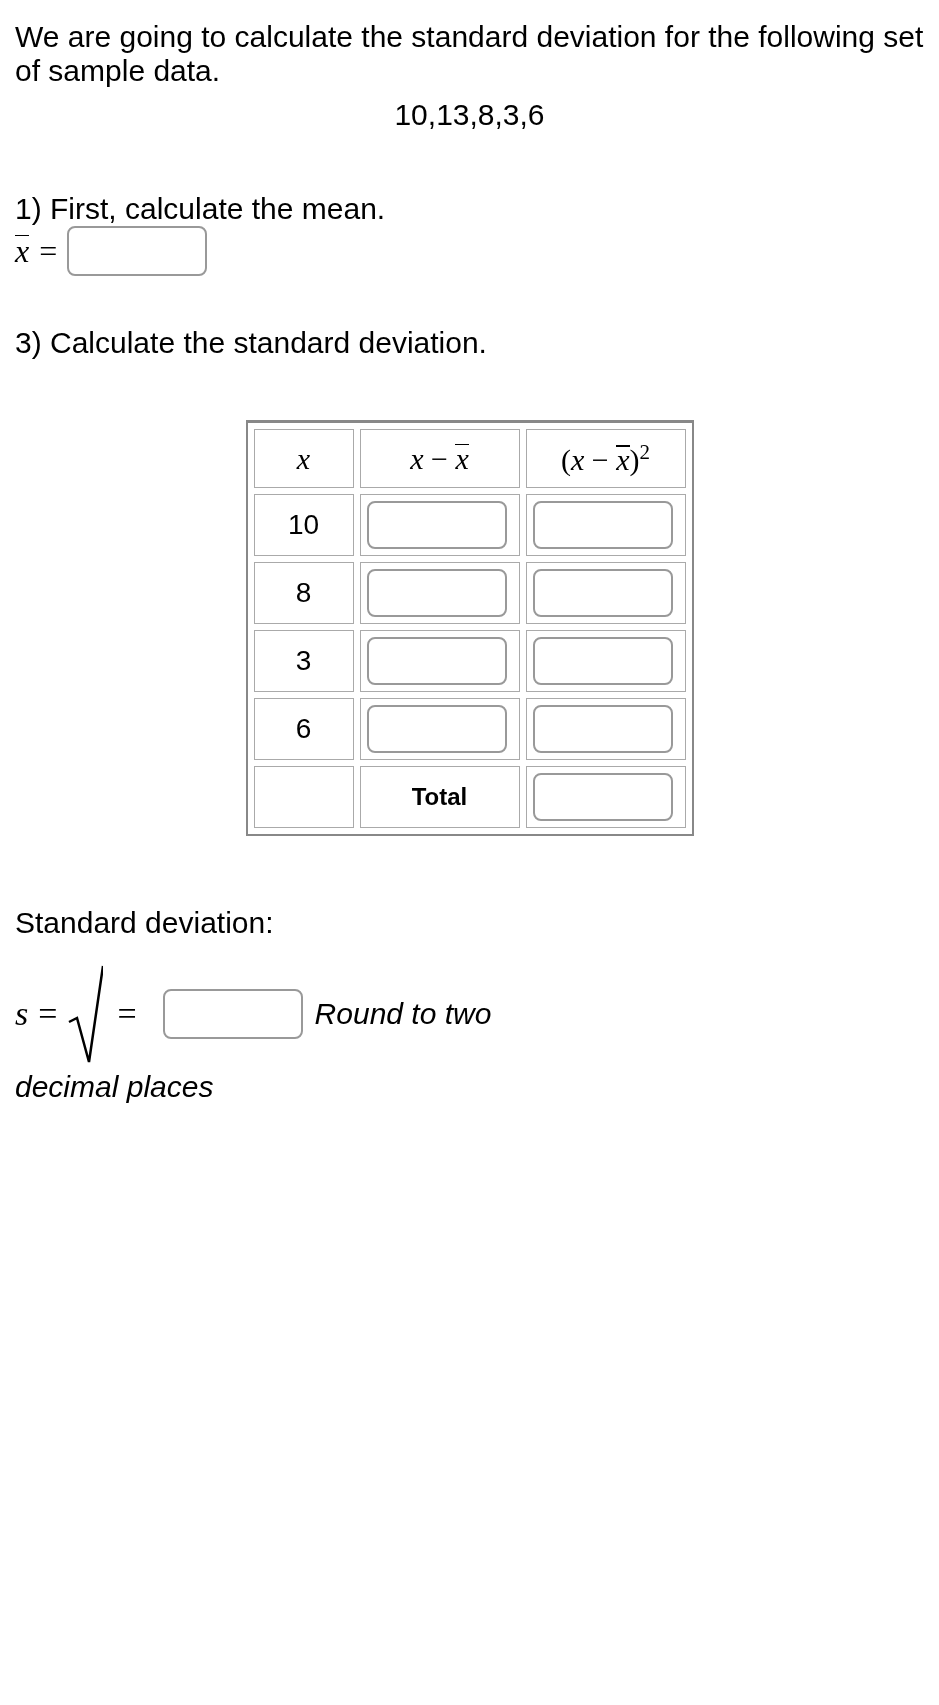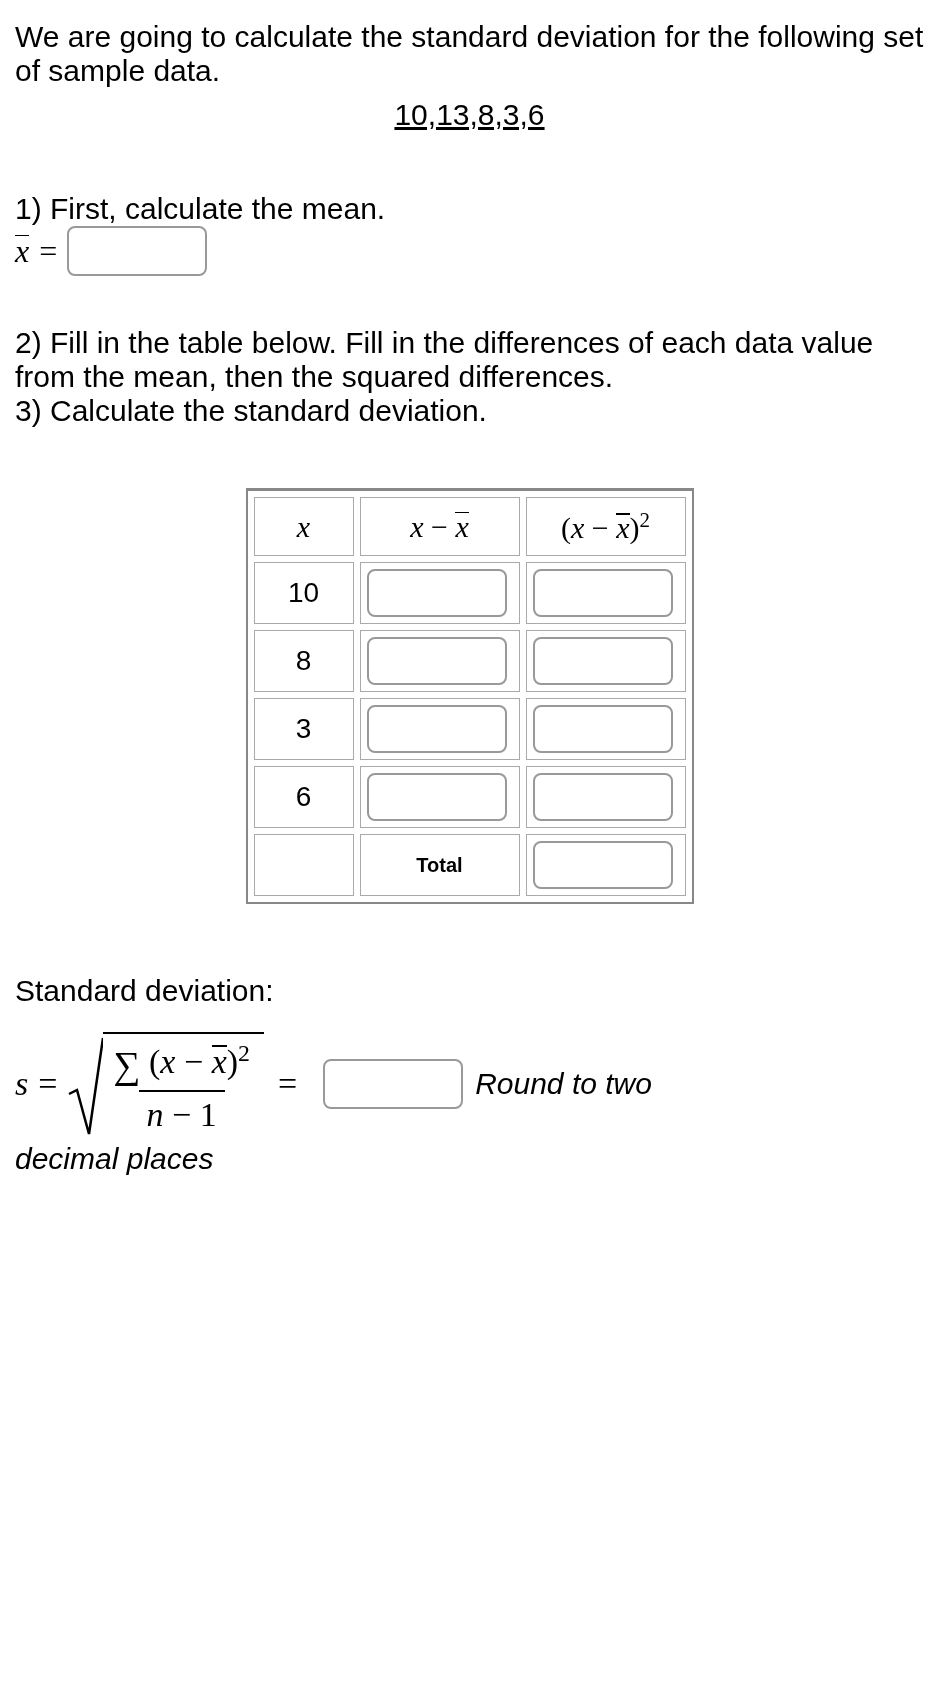--- a/index.html
+++ b/index.html
@@ -14,21 +14,20 @@
       background: #fff;
       padding: 20px 15px;
       width: 939px;
     }
     .intro {
       margin-bottom: 10px;
     }
     .data-center {
       text-align: center;
       margin-bottom: 60px;
-      text-decoration: underline;
     }
     .step {
     }
     .mean-row {
       display: flex;
       align-items: center;
       gap: 10px;
       margin-bottom: 50px;
       font-family: 'Times New Roman', serif;
       font-style: italic;
@@ -99,21 +98,21 @@
     .dev-table td.xval {
       font-family: 'Trebuchet MS', Arial, sans-serif;
       font-style: normal;
       font-weight: normal;
       font-size: 28px;
     }
     .dev-table td.total-label {
       font-family: 'Trebuchet MS', Arial, sans-serif;
       font-style: normal;
       font-weight: bold;
-      font-size: 20px;
+      font-size: 24px;
     }
     .dev-table td.empty {
       border: 1px solid #aaa;
     }
     .sup {
       font-size: 0.7em;
       vertical-align: super;
       font-style: normal;
     }
     .sd-label {
@@ -189,21 +188,20 @@
 
 <div class="step">1) First, calculate the mean.</div>
 
 <div class="mean-row">
   <span class="xbar">x</span>
   <span style="font-style:normal;">=</span>
   <div class="input-box"></div>
 </div>
 
 <div class="steps23">
-  <div>2) Fill in the table below. Fill in the differences of each data value from the mean, then the squared differences.</div>
   <div>3) Calculate the standard deviation.</div>
 </div>
 
 <div class="table-wrap">
   <table class="dev-table">
     <tbody>
         <tr>
       <th>x</th>
       <th class="col2">
         <span>x</span><span style="font-style:normal;"> − </span><span class="xbar">x</span>
@@ -264,30 +262,19 @@
 <div class="formula-row">
   <div class="formula">
     <span>s</span>
     <span style="font-style:normal; margin: 0 10px;">=</span>
     <span class="sqrt-wrap">
       <span class="radical-sign">
         <svg class="radical-svg" viewBox="0 0 36 100" preserveAspectRatio="none">
           <path d="M 2 58 L 10 54 L 22 98 L 36 2" stroke="#000" stroke-width="2.5" fill="none"></path>
         </svg>
       </span>
-      <span class="radicand">
-        <span class="frac">
-          <span class="num">
-            <span class="sigma">∑</span>
-            <span class="paren-sq"><span style="font-style:normal;">(</span><span>x</span><span style="font-style:normal;"> − </span><span class="xbar">x</span><span style="font-style:normal;">)</span><span class="sup">2</span></span>
-          </span>
-          <span class="den">
-            <span>n</span><span style="font-style:normal;"> − </span><span style="font-style:normal;">1</span>
-          </span>
-        </span>
-      </span>
     </span>
     <span style="font-style:normal; margin: 0 14px;">=</span>
   </div>
   <div class="input-box"></div>
   <span class="round-text">Round to two</span>
 </div>
 <div class="decimal-line">decimal places</div>
 
 </body></html>

